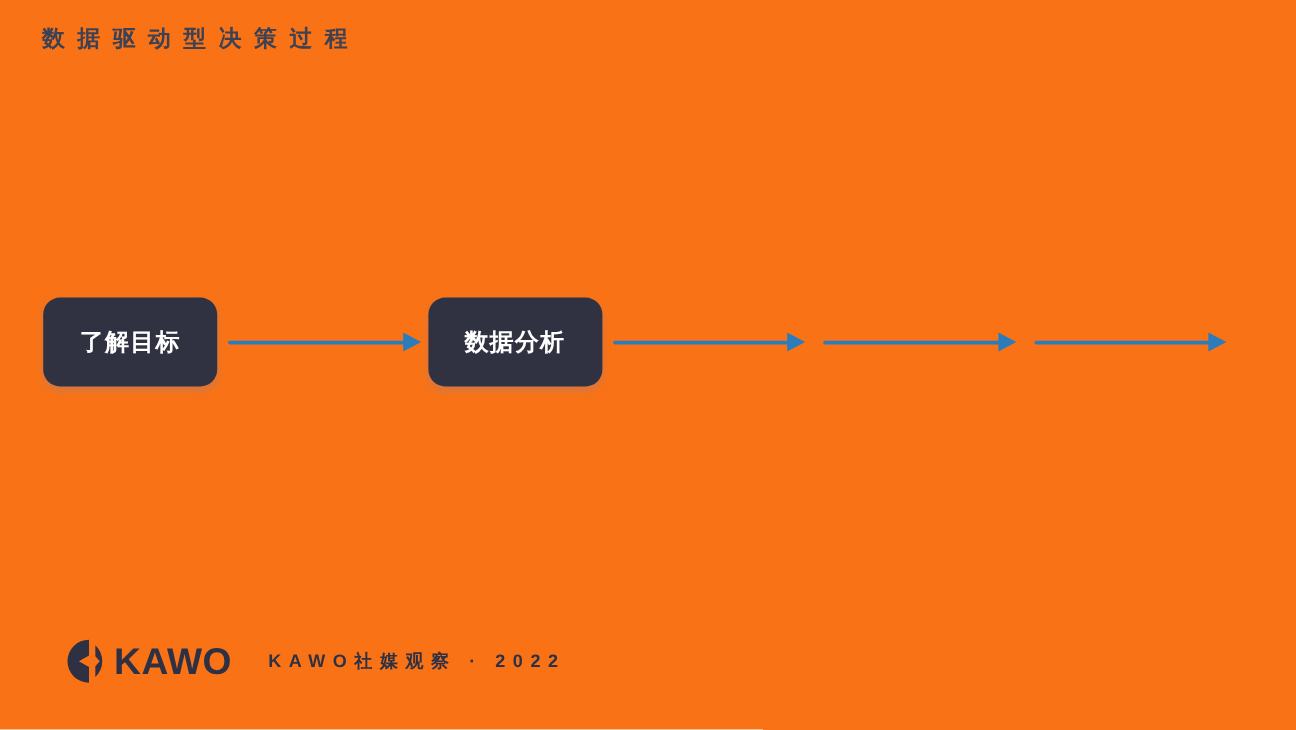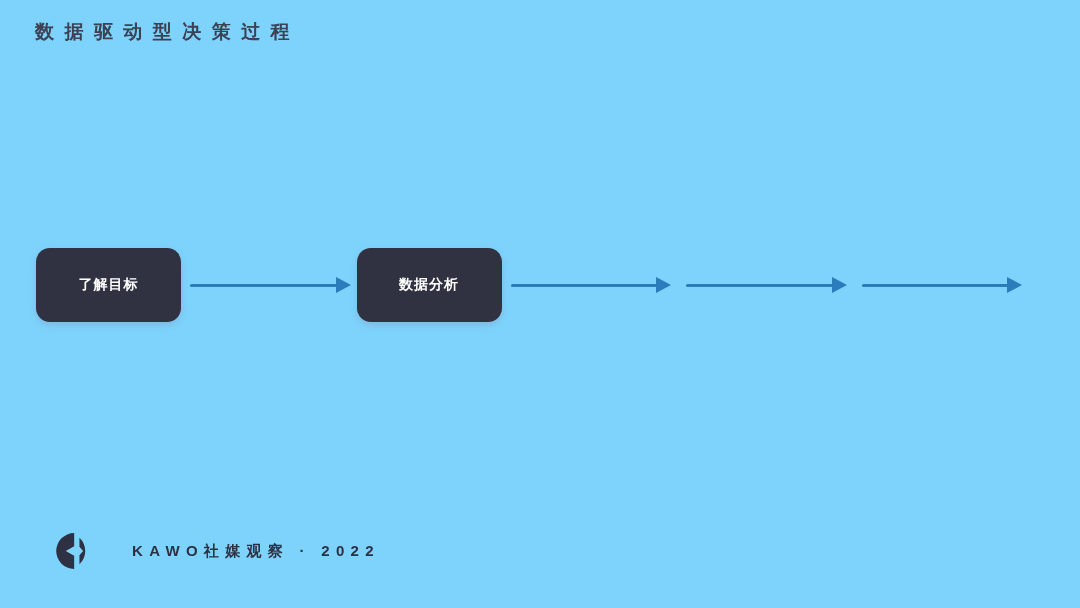--- a/index.html
+++ b/index.html
@@ -10,21 +10,21 @@
     --brand-text: #2e3144;
   }
   * { margin: 0; padding: 0; box-sizing: border-box; }
   html, body { background: #ffffff; }
   body { font-family: "Liberation Sans", "DejaVu Sans", sans-serif; }
 
   .slide {
     position: relative;
     width: 1080px;
     height: 608px;
-    background: #7dd3fc;
+    background: #f97316;
     overflow: hidden;
   }
 
   .slide-title {
     position: absolute;
     left: 35px;
     top: 19px;
     font-size: 19px;
     font-weight: 700;
     letter-spacing: 0.55em;
@@ -48,21 +48,21 @@
     height: 74px;
     background: var(--box-bg);
     border-radius: 14px;
     display: flex;
     align-items: center;
     justify-content: center;
     box-shadow: 0 3px 6px rgba(130, 130, 170, 0.30);
   }
   .flow-step span {
     color: var(--box-text);
-    font-size: 14px;
+    font-size: 20px;
     font-weight: 700;
     letter-spacing: 1px;
     white-space: nowrap;
   }
 
   .flow-arrow {
     flex: 1 1 auto;
     min-width: 40px;
     height: 74px;
     position: relative;
@@ -103,21 +103,21 @@
   .logo-mark { width: 38px; height: 38px; display: block; }
   .brand-wordmark {
     margin-left: 5px;
     font-size: 31px;
     font-weight: 800;
     letter-spacing: 0.5px;
     color: var(--brand-text);
     line-height: 1;
   }
   .footer-caption {
-    margin-left: 42px;
+    margin-left: 30px;
     font-size: 15px;
     font-weight: 700;
     letter-spacing: 0.42em;
     color: var(--brand-text);
     white-space: nowrap;
   }
 </style>
 </head>
 <body>
 
@@ -146,16 +146,17 @@
     <div class="flow-arrow"></div>
 
 
   </div>
 
   <div class="footer">
     <svg class="logo-mark" viewBox="0 0 36 36" xmlns="http://www.w3.org/2000/svg" aria-hidden="true">
       <path d="M21,1 A17,17 0 1,0 21,35 L21,22.5 L13,18 L21,13.5 Z" fill="#2e3144"></path>
       <path d="M26,5.5 A17,17 0 0,1 26,30.5 L26,22 L29.5,18 L26,14 Z" fill="#2e3144"></path>
     </svg>
+    <span class="brand-wordmark">KAWO</span>
     <span class="footer-caption">KAWO社媒观察 · 2022</span>
   </div>
 
 </div>
 
 </body></html>

